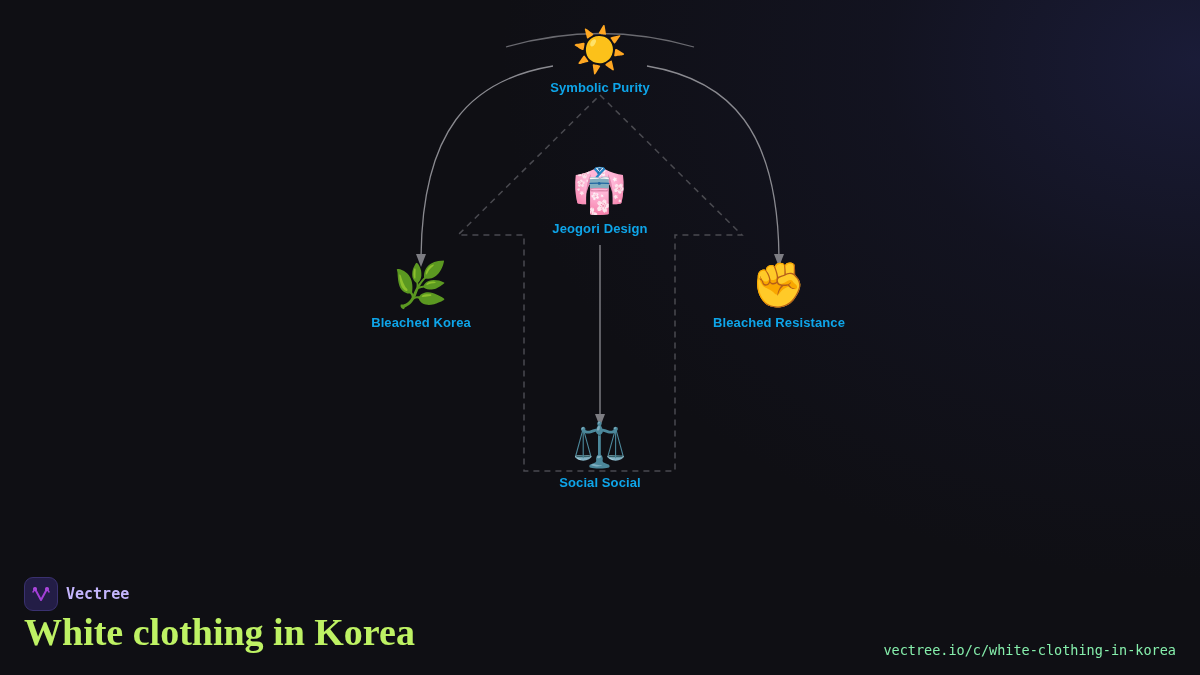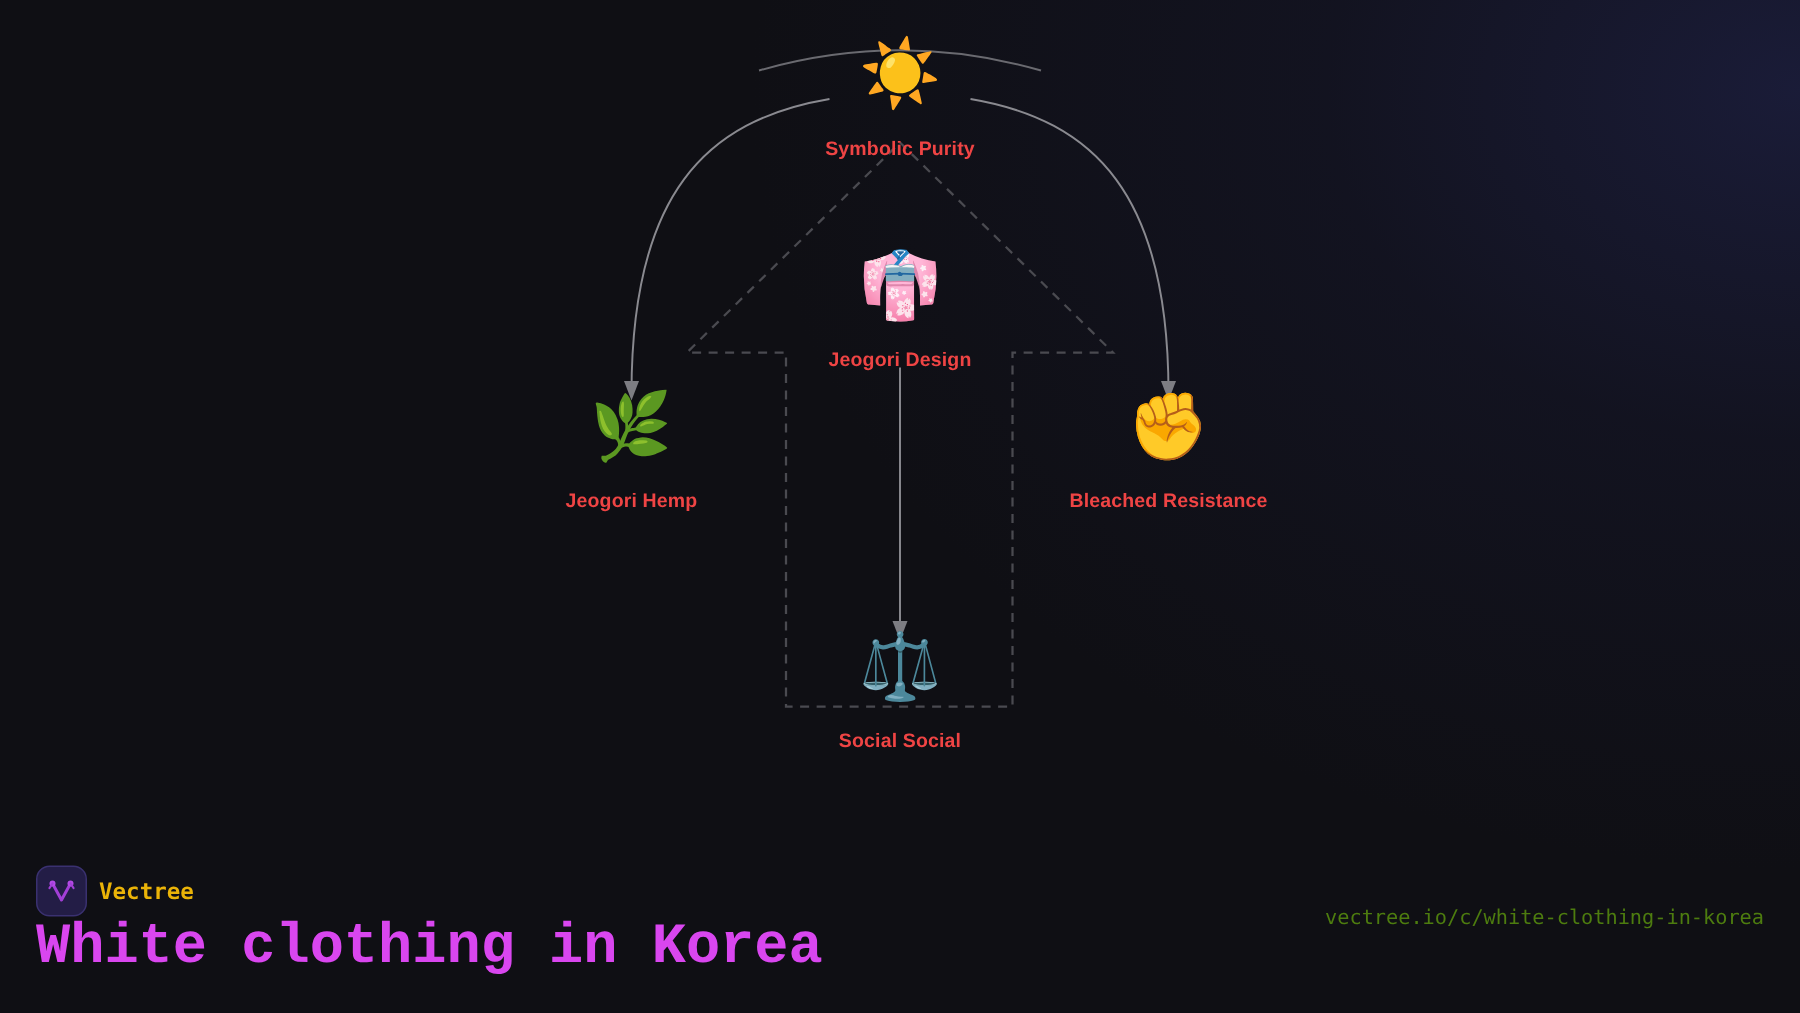--- a/index.html
+++ b/index.html
@@ -34,24 +34,24 @@
       text-align: center;
     }
     .node .emoji {
       display: block;
       font-size: 44px;
       line-height: 52px;
       height: 52px;
     }
     .node .label {
       display: block;
-      margin-top: 15px;
+      margin-top: 4px;
       font-size: 13px;
       font-weight: bold;
-      color: #ef4444;
+      color: #0ea5e9;
       letter-spacing: 0.1px;
     }
     .brand {
       position: absolute;
       left: 24px;
       top: 577px;
       display: flex;
       align-items: center;
     }
     .brand-logo {
@@ -63,40 +63,40 @@
       box-sizing: border-box;
       display: flex;
       align-items: center;
       justify-content: center;
     }
     .brand-name {
       margin-left: 8px;
       font-family: "DejaVu Sans Mono", monospace;
       font-weight: bold;
       font-size: 15px;
-      color: #eab308;
+      color: #c4b5fd;
     }
     .title {
       position: absolute;
       left: 24px;
       top: 610px;
-      font-family: Liberation Mono, monospace;
+      font-family: Liberation Serif, serif;
       font-weight: bold;
       font-size: 38px;
-      color: #d946ef;
+      color: #bef264;
       letter-spacing: 0px;
       white-space: nowrap;
     }
     .url {
       position: absolute;
       right: 24px;
-      top: 604px;
+      top: 642px;
       font-family: "DejaVu Sans Mono", monospace;
       font-size: 13.5px;
-      color: #4d7c0f;
+      color: #86efac;
       white-space: nowrap;
     }
   </style>
 </head>
 <body>
 
 <div class="canvas">
   <svg class="edges" viewBox="0 0 1200 675">
     <defs>
       <marker id="arrowhead" markerWidth="10" markerHeight="10" refX="5" refY="9" orient="auto-start-reverse" markerUnits="userSpaceOnUse">
@@ -123,21 +123,21 @@
     <span class="label">Symbolic Purity</span>
   </div>
 
   <div class="node" style="left:600px; top:165px;">
     <span class="emoji">👘</span>
     <span class="label">Jeogori Design</span>
   </div>
 
   <div class="node" style="left:421px; top:259px;">
     <span class="emoji">🌿</span>
-    <span class="label">Jeogori Hemp</span>
+    <span class="label">Bleached Korea</span>
   </div>
 
   <div class="node" style="left:779px; top:259px;">
     <span class="emoji">✊</span>
     <span class="label">Bleached Resistance</span>
   </div>
 
   <div class="node" style="left:600px; top:419px;">
     <span class="emoji">⚖️</span>
     <span class="label">Social Social</span>

